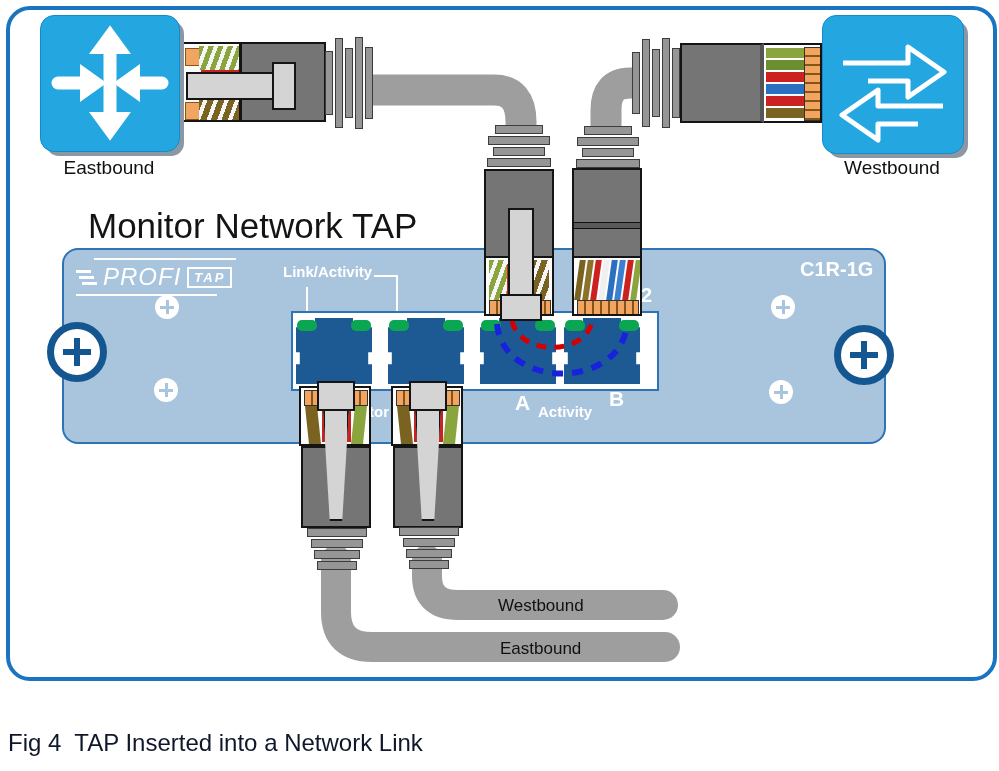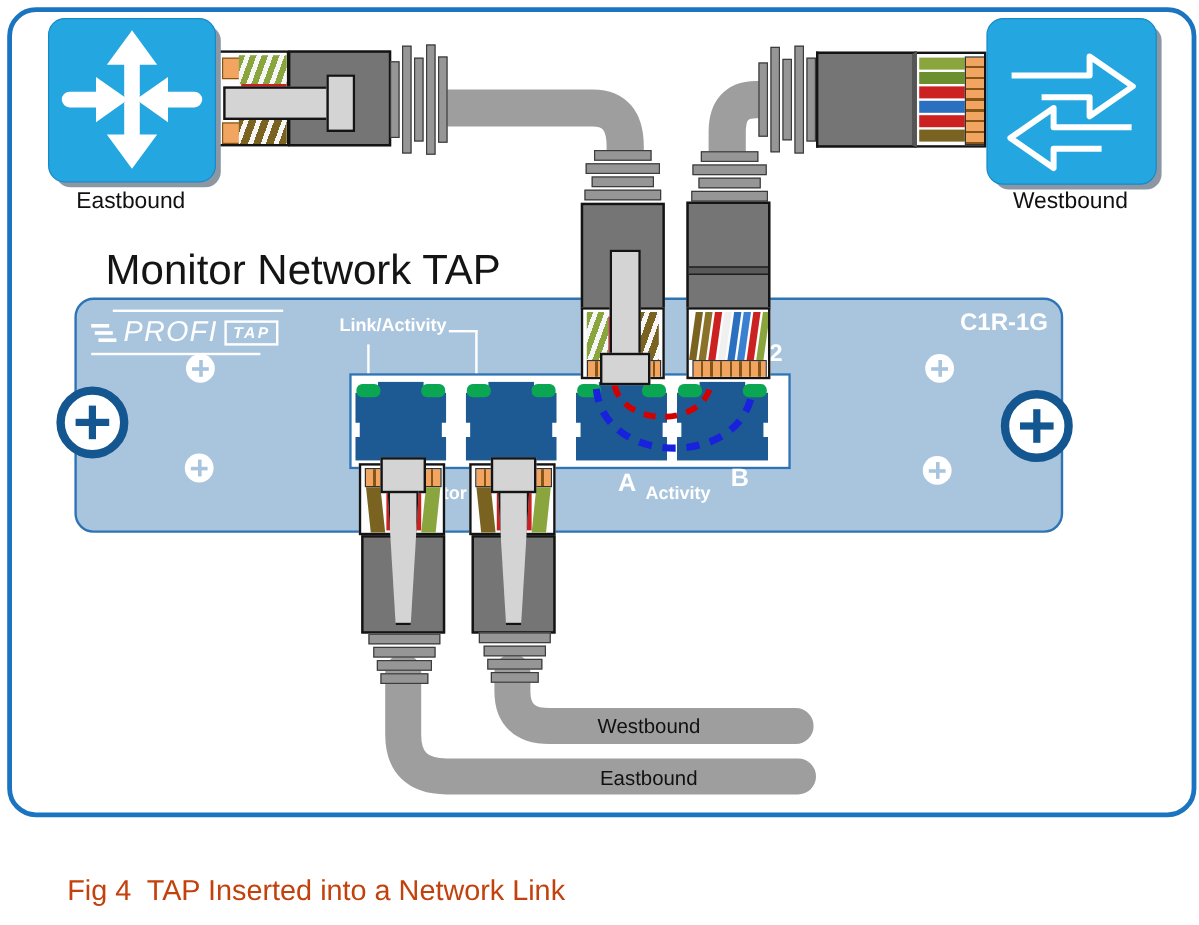--- a/index.html
+++ b/index.html
@@ -4,21 +4,21 @@
 <style>
   html,body{margin:0;padding:0;background:#fff;}
   .stage{position:relative;width:999px;height:771px;background:#fff;
          font-family:"Liberation Sans",sans-serif;overflow:hidden;}
   .abs{position:absolute;}
 
   
   .frame{left:6px;top:6px;width:983px;height:667px;border:4px solid #1b74c0;border-radius:24px;background:#fff;z-index:0;}
 
   .title{left:88px;top:206px;font-size:35px;color:#141414;z-index:2;letter-spacing:0px;}
-  .caption{left:8px;top:729px;font-size:24px;color:#c2410c;white-space:pre;z-index:2;margin-left:48px;}
+  .caption{left:8px;top:729px;font-size:24px;color:#0f172a;white-space:pre;z-index:2;}
 
   
   .node{width:138px;height:135px;background:#24a7e0;border:1px solid #1789c9;border-radius:14px;
         box-shadow:5px 5px 0 -1px #8b97a3;z-index:6;}
   .node-label{font-size:19px;color:#111;text-align:center;z-index:6;}
 
   
   .panel{left:62px;top:248px;width:820px;height:192px;background:#a9c5de;border:2px solid #2e74b5;border-radius:16px;z-index:2;}
   .panel-label{color:#fff;font-weight:bold;}
   .model{font-size:20px;text-align:center;}

